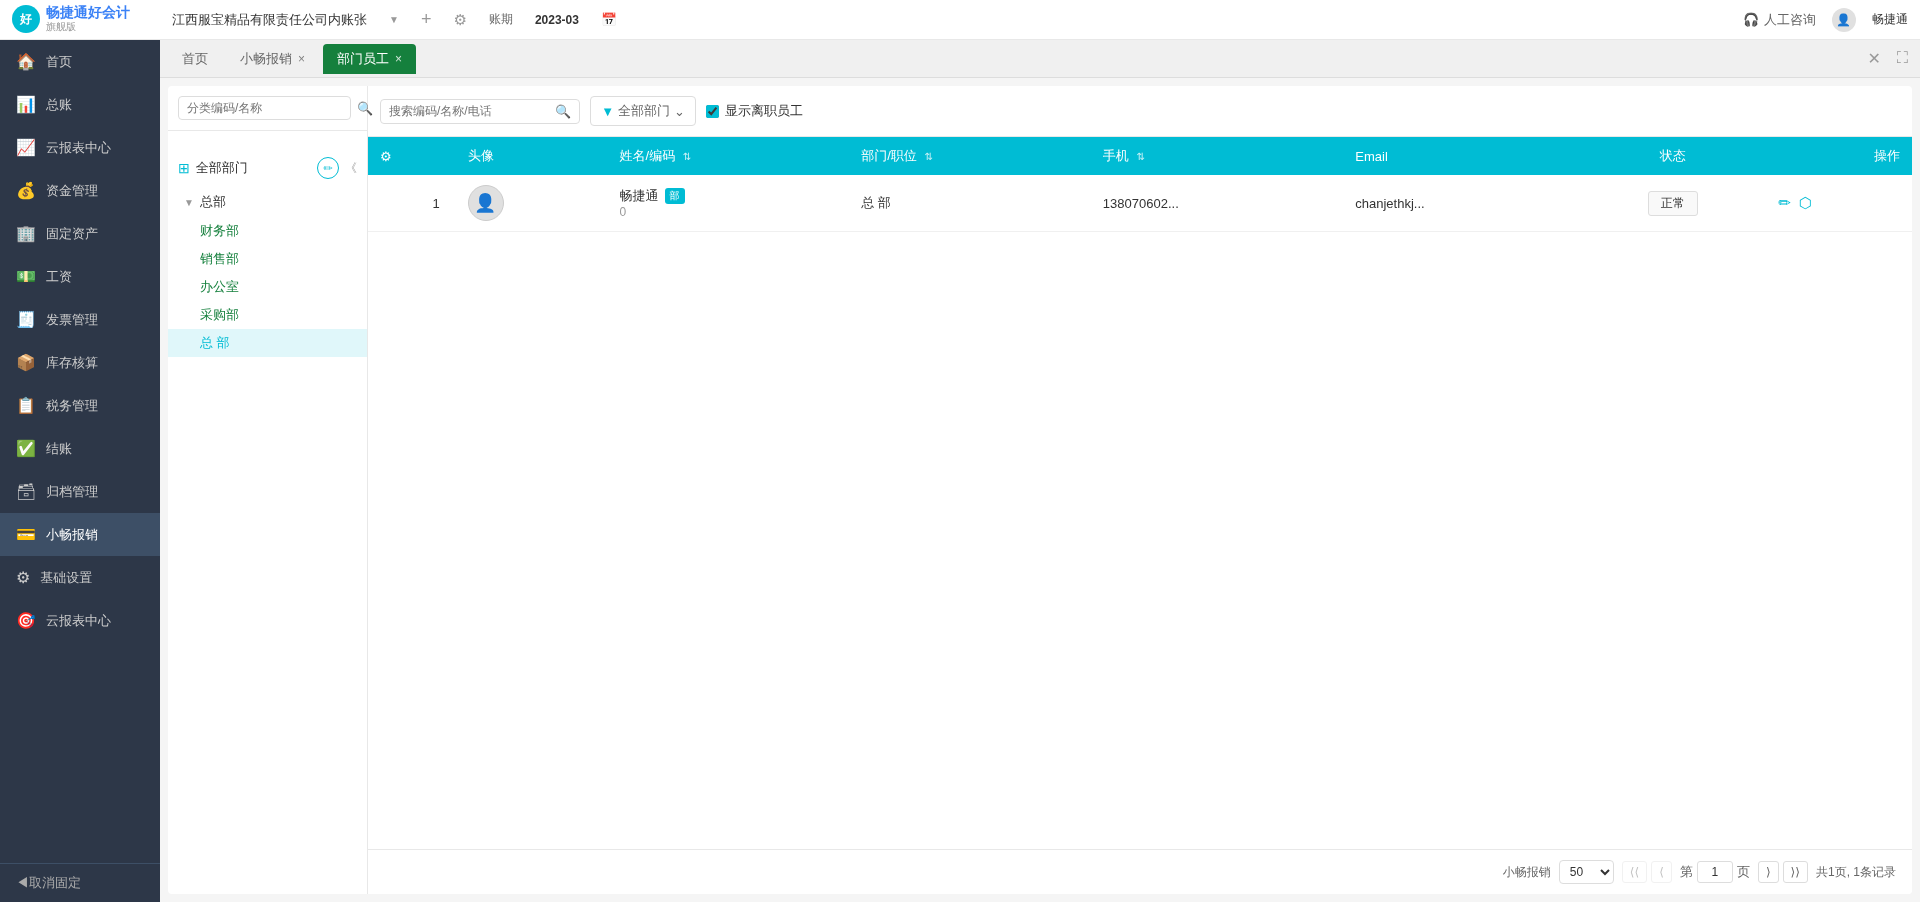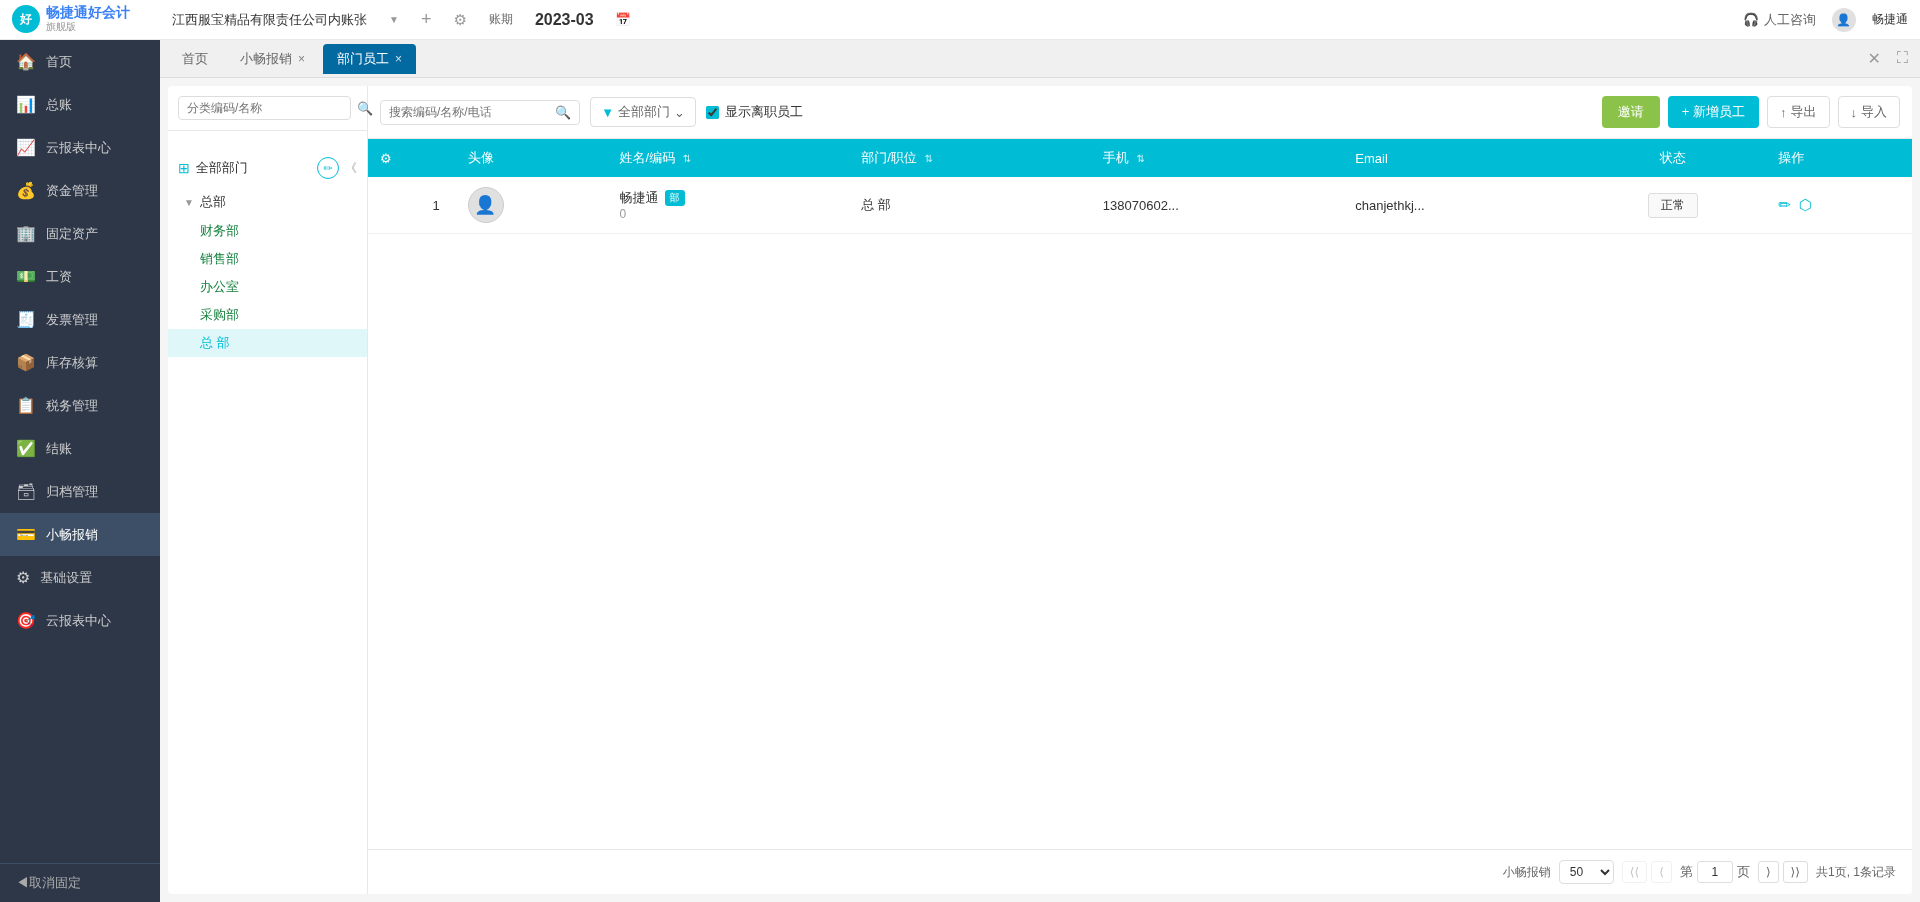--- a/index.html
+++ b/index.html
@@ -31,21 +31,21 @@
     }
     .logo-text { color: #3b82f6; font-size: 14px; font-weight: bold; line-height: 1.1; }
     .logo-sub { color: #999; font-size: 10px; }
     .top-bar .company-info {
       display: flex; align-items: center; gap: 22px; flex: 1;
     }
     .company-name { font-size: 13px; color: #333; }
     .dropdown-arrow { color: #999; font-size: 10px; cursor: pointer; }
     .top-bar-actions { display: flex; align-items: center; gap: 16px; margin-left: auto; }
     .period-label { color: #666; font-size: 12px; }
-    .period-value { color: #333; font-size: 16px; font-weight: bold; text-align: right; }
+    .period-value { color: #333; font-size: 12px; font-weight: bold; text-align: right; }
     .calendar-icon { color: #00bcd4; cursor: pointer; }
     .support-btn { display: flex; align-items: center; gap: 4px; color: #666; font-size: 12px; cursor: pointer; }
     .user-avatar-sm { width: 24px; height: 24px; border-radius: 50%; background: #e0e0e0; display:flex; align-items:center; justify-content:center; color:#999; font-size:12px; }
     .user-name-top { color: #333; font-size: 12px; cursor: pointer; }
 
     
     .main-layout { display: flex; flex: 1; overflow: hidden; }
 
     
     .sidebar {
@@ -94,21 +94,21 @@
     .tab {
       display: flex; align-items: center; gap: 6px;
       padding: 6px 14px;
       border-radius: 4px 4px 0 0;
       cursor: pointer;
       font-size: 13px;
       color: #666;
       background: transparent;
     }
     .tab.active {
-      background: #0369a1;
+      background: #15803d;
       color: #fff;
     }
     .tab-close { font-size: 12px; cursor: pointer; color: inherit; opacity: 0.8; }
     .tabs-right { margin-left: auto; display: flex; gap: 8px; }
     .tab-action-btn { color: #999; font-size: 16px; cursor: pointer; padding: 2px 4px; }
 
     
     .page-content { flex: 1; display: flex; overflow: hidden; background: #fff; margin: 8px; border-radius: 4px; }
 
     
@@ -442,47 +442,35 @@
           </div>
           <button class="filter-btn">
             <span class="filter-icon">▼</span>
             <span>全部部门</span>
             <span>⌄</span>
           </button>
           <label class="checkbox-label">
             <input type="checkbox" checked="" style="">
             <span>显示离职员工</span>
           </label>
-          <div class="toolbar-right">
-            <button class="btn-invite">邀请</button>
-            <button class="btn-add">+ 新增员工</button>
-            <button class="btn-export">
-              <span>↑</span>
-              <span>导出</span>
-            </button>
-            <button class="btn-import">
-              <span>↓</span>
-              <span>导入</span>
-            </button>
-          </div>
         </div>
 
         <div class="emp-table-wrap">
           <table class="emp-table">
             <thead>
               <tr>
                 <th class="gear-th" style="width:48px;">⚙</th>
                 <th style="width:40px;"></th>
                 <th>头像</th>
                 <th>姓名/编码 <span class="sort-icon">⇅</span></th>
                 <th>部门/职位 <span class="sort-icon">⇅</span></th>
                 <th>手机 <span class="sort-icon">⇅</span></th>
                 <th>Email</th>
                 <th style="text-align:center;">状态</th>
-                <th style="text-align:left;margin-top:20px;">操作</th>
+                <th style="text-align:right;margin-top:20px;">操作</th>
               </tr>
             </thead>
             <tbody id="emp-table-body">
             <tr>
     <td class="center"></td>
     <td class="center">1</td>
     <td>
       <div class="avatar-circle">👤</div>
     </td>
     <td>

